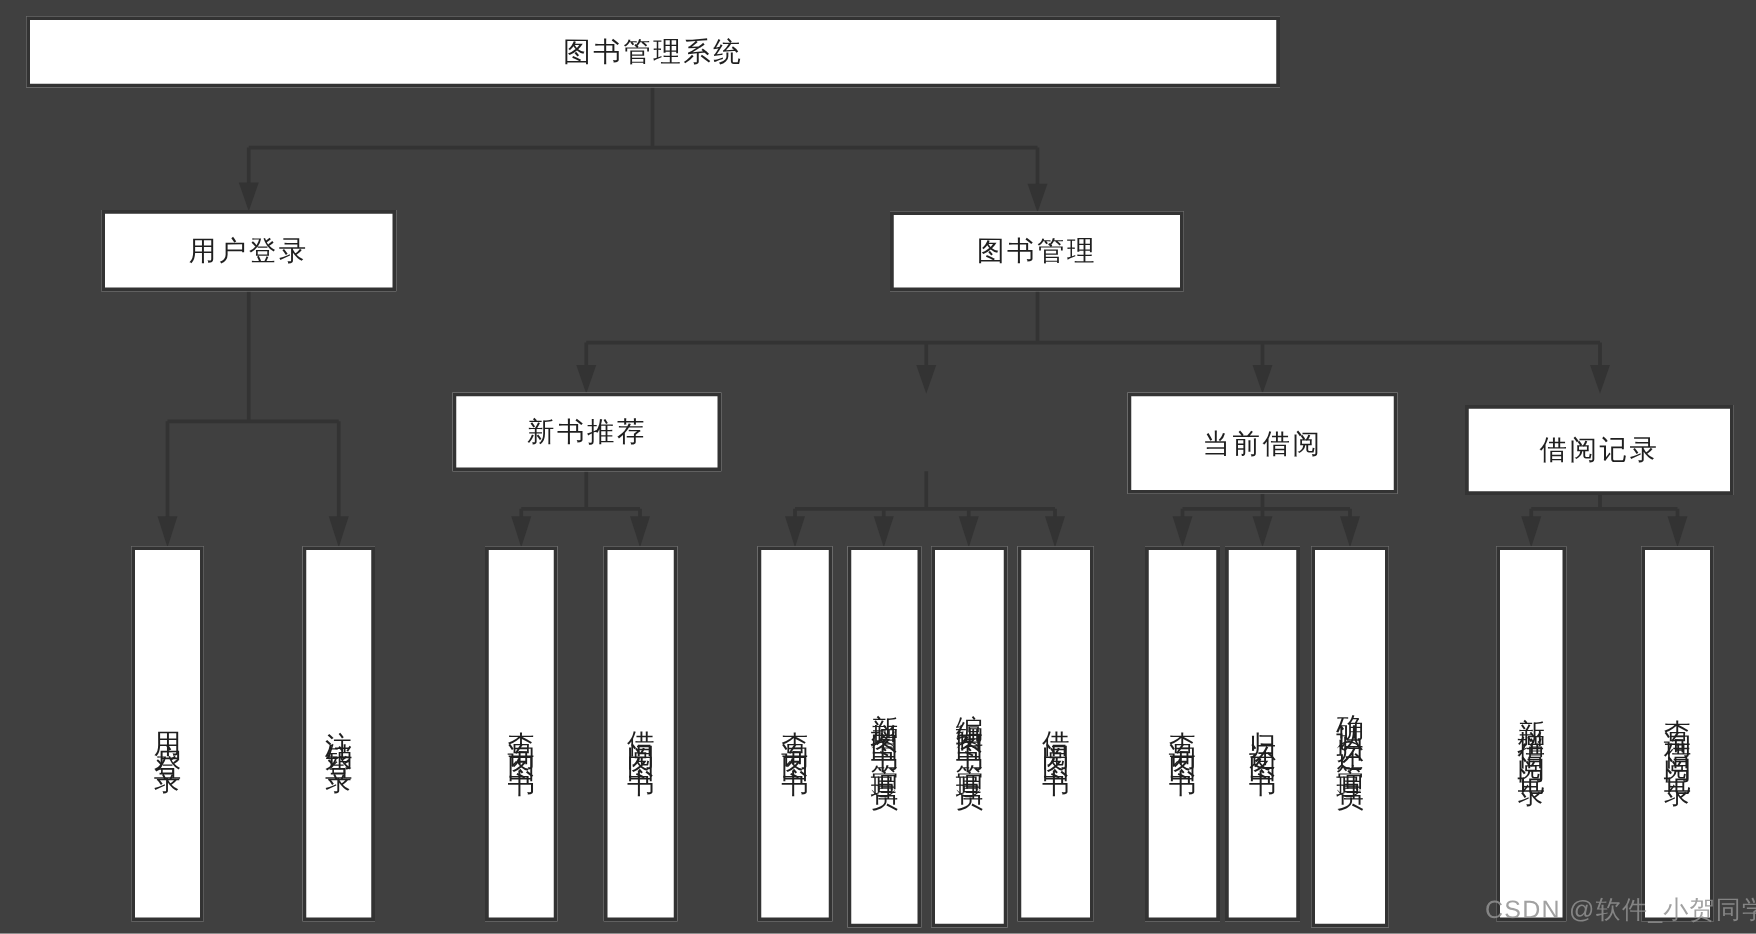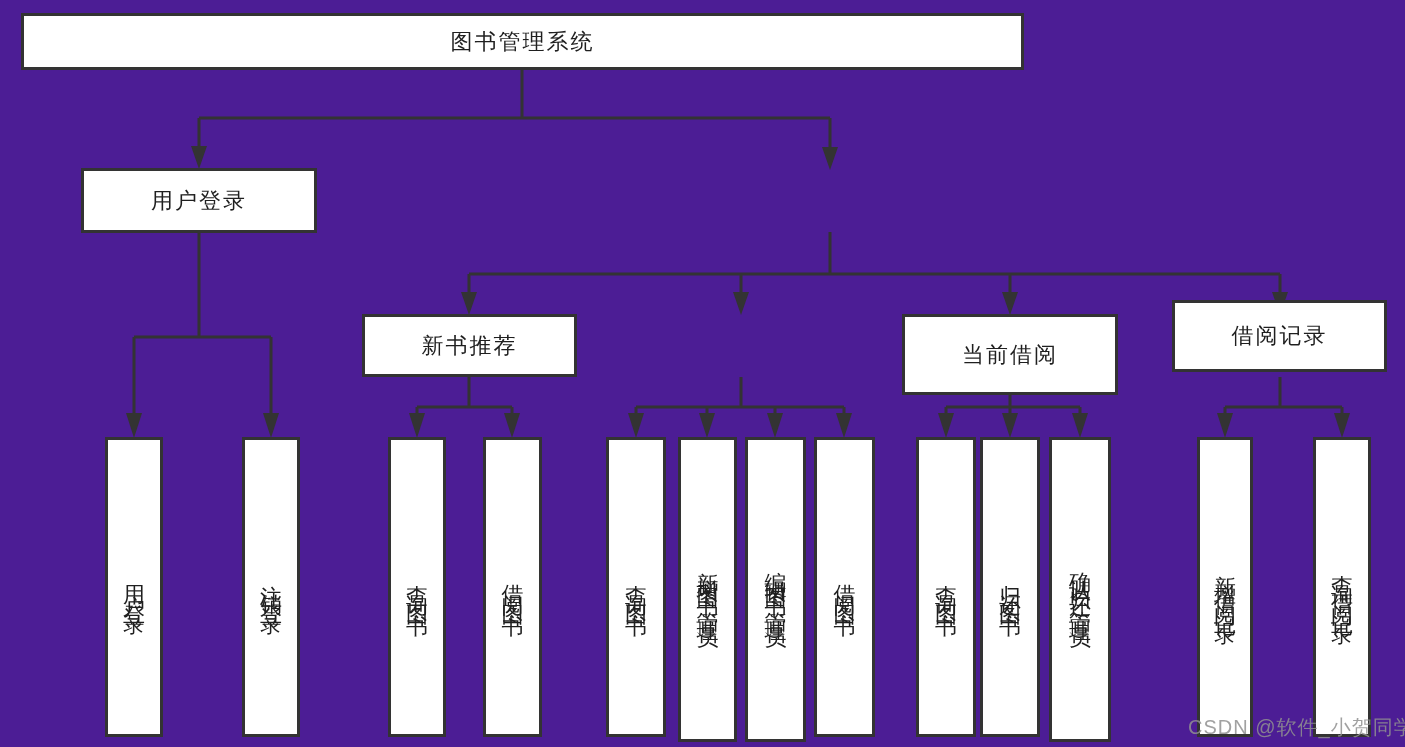--- a/index.html
+++ b/index.html
@@ -5,21 +5,21 @@
   html, body {
     margin: 0;
     padding: 0;
     background: #ffffff;
     font-family: "Liberation Sans", sans-serif;
   }
   .stage {
     position: relative;
     width: 1405px;
     height: 747px;
-    background: #4c1d95;
+    background: #404040;
     overflow: hidden;
   }
   svg.connectors {
     position: absolute;
     left: 0; top: 0;
     width: 1405px; height: 747px;
     z-index: 1;
   }
   .box {
     position: absolute;
@@ -110,28 +110,31 @@
     </g>
   </svg>
 
   <div class="box hbox" style="left:21px; top:13px; width:1003px; height:57px;">
     <span>图书管理系统</span>
   </div>
 
   <div class="box hbox" style="left:81px; top:168px; width:236px; height:65px;">
     <span>用户登录</span>
   </div>
+  <div class="box hbox" style="left:712px; top:169px; width:235px; height:64px;">
+    <span>图书管理</span>
+  </div>
 
   <div class="box hbox" style="left:362px; top:314px; width:215px; height:63px;">
     <span>新书推荐</span>
   </div>
   <div class="box hbox" style="left:902px; top:314px; width:216px; height:81px;">
     <span>当前借阅</span>
   </div>
-  <div class="box hbox" style="left:1172px; top:300px; width:215px; height:72px;">
+  <div class="box hbox" style="left:1172px; top:324px; width:215px; height:72px;">
     <span>借阅记录</span>
   </div>
 
   <div class="box vbox" style="left:105px; top:437px; width:58px; height:300px;">
     <span>用户登录</span>
   </div>
   <div class="box vbox" style="left:242px; top:437px; width:58px; height:300px;">
     <span>注销登录</span>
   </div>
 

